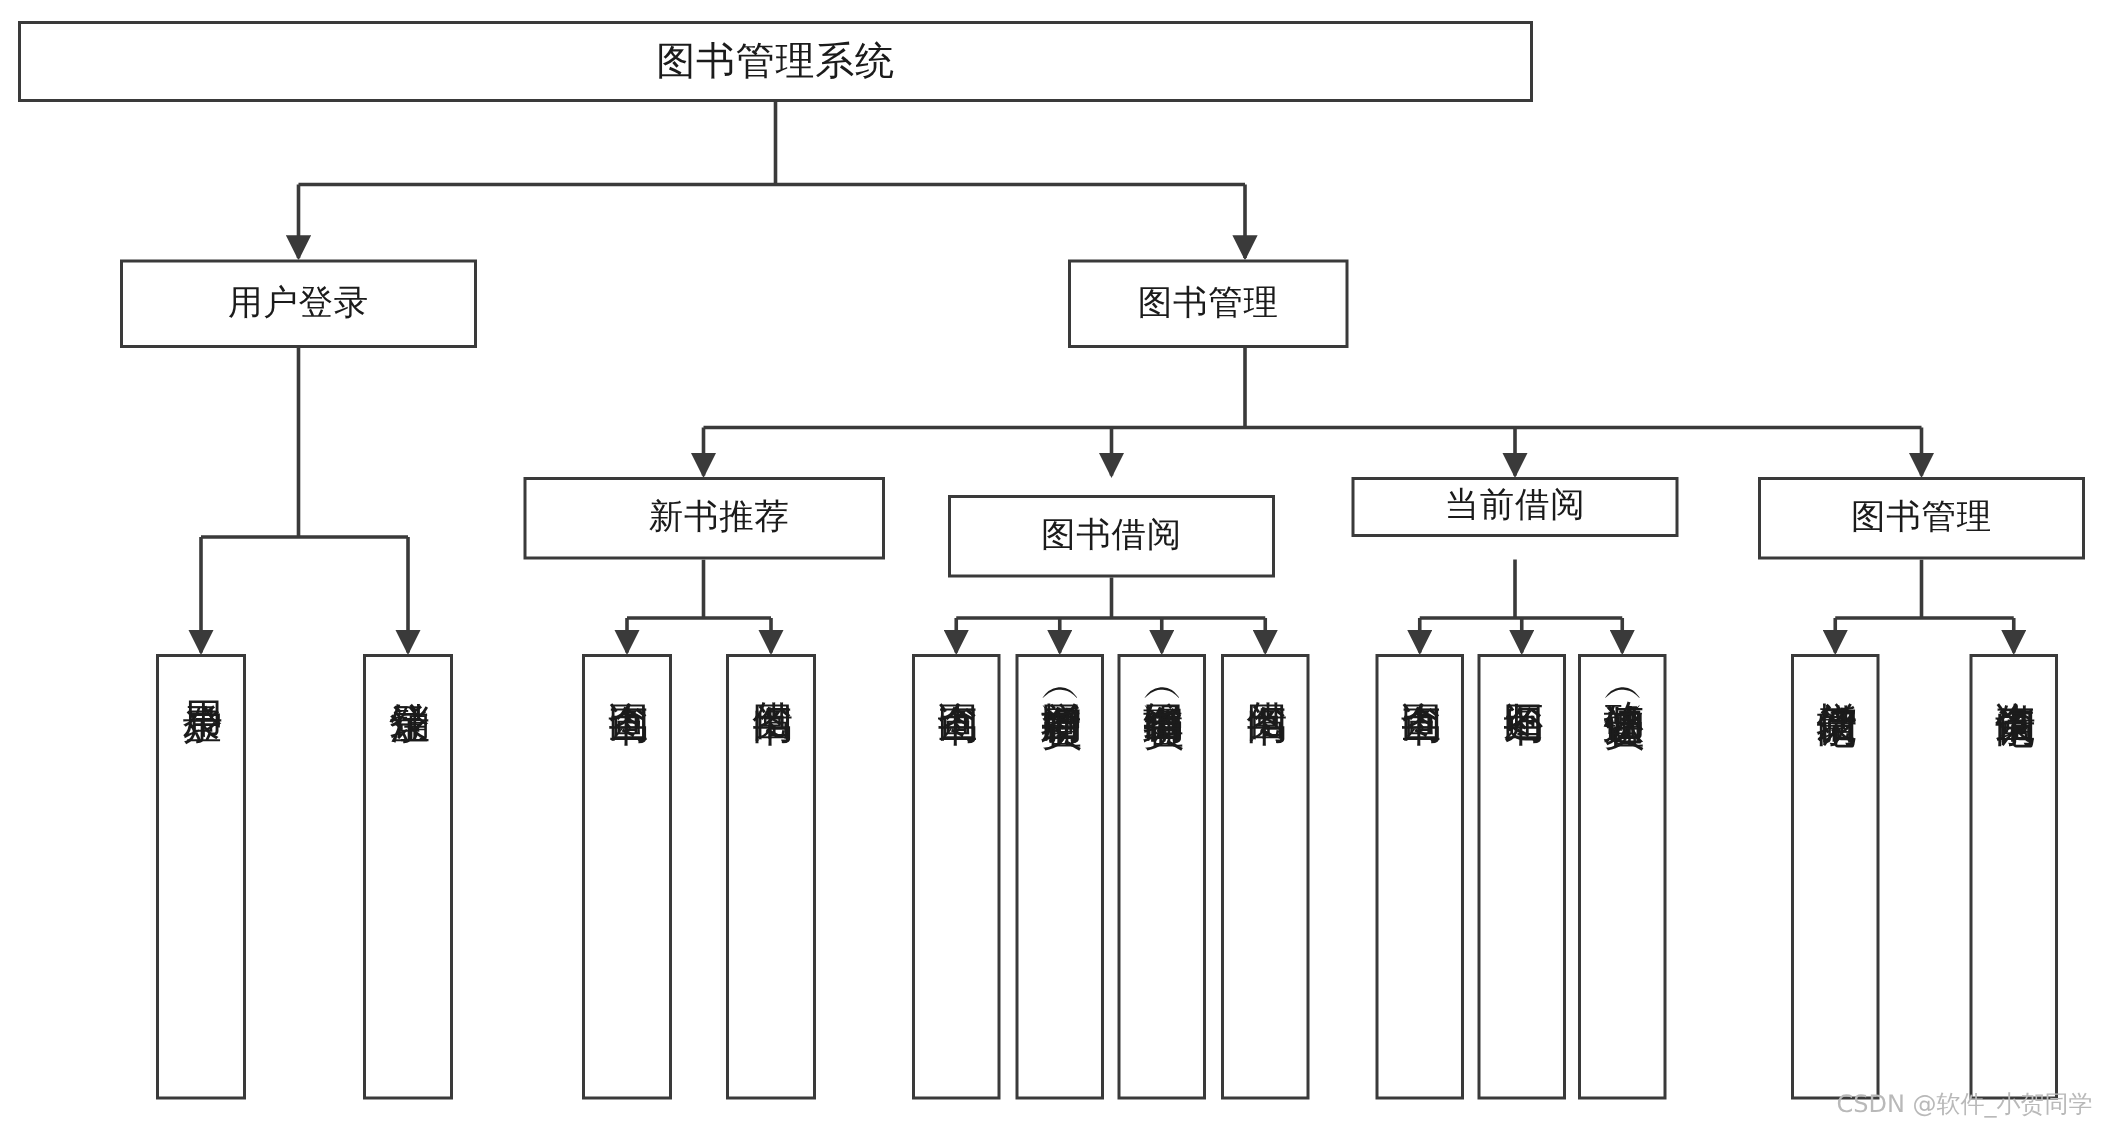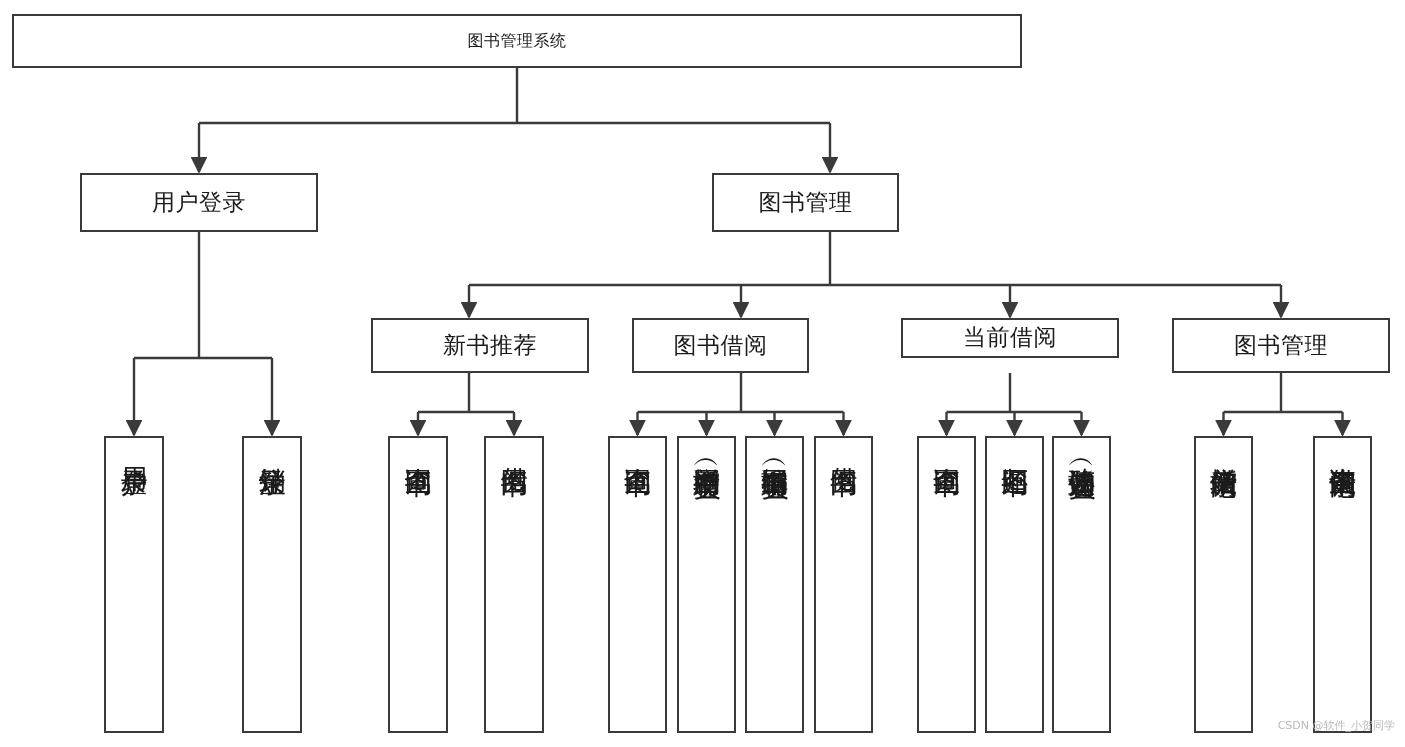--- a/index.html
+++ b/index.html
@@ -34,40 +34,40 @@
     text-align:center;
     line-height:1.18;
     letter-spacing:0.5px;
     white-space:nowrap;
   }
   
   .node.h .lbl{
     font-size:23px;
     writing-mode:horizontal-tb;
   }
-  .node.root .lbl{ font-size:16px; }
+  .node.root .lbl{ font-size:26px; }
   
   .node.v{
     align-items:flex-start;
     justify-content:center;
     padding-top:8px;
   }
   .node.v .lbl{
     writing-mode:vertical-rl;
     text-orientation:upright;
     font-size:27px;
     line-height:1.05;
     letter-spacing:1px;
     white-space:normal;
   }
   .watermark{
     position:absolute;
     right:10px;
-    bottom:14px;
-    font-size:11px;
+    bottom:0;
+    font-size:16px;
     color:#b9b9b9;
     z-index:5;
     white-space:nowrap;
     font-family:"DejaVu Sans","Liberation Sans",sans-serif;
   }
 </style>
 </head>
 <body>
 
 <div id="diagram">
@@ -116,24 +116,24 @@
   <div id="node-layer">
       <div class="node h root" style="left: 12px; top: 14px; width: 1010px; height: 54px;">
         <span class="lbl">图书管理系统</span>
       </div>
       <div class="node h" style="left: 80px; top: 173px; width: 238px; height: 59px;">
         <span class="lbl">用户登录</span>
       </div>
       <div class="node h" style="left: 712px; top: 173px; width: 187px; height: 59px;">
         <span class="lbl">图书管理</span>
       </div>
-      <div class="node h" style="left: 371px; top: 318px; width: 218px; height: 55px; padding-left: 20px;">
+      <div class="node h" style="left: 349px; top: 318px; width: 241px; height: 55px; padding-left: 20px;">
         <span class="lbl">新书推荐</span>
       </div>
-      <div class="node h" style="left: 632px; top: 318px; width: 177px; height: 55px;">
+      <div class="node h" style="left: 632px; top: 330px; width: 218px; height: 55px;">
         <span class="lbl">图书借阅</span>
       </div>
       <div class="node h" style="left: 901px; top: 318px; width: 218px; height: 40px;">
         <span class="lbl">当前借阅</span>
       </div>
       <div class="node h" style="left: 1172px; top: 318px; width: 218px; height: 55px;">
         <span class="lbl">图书管理</span>
       </div>
       <div class="node v" style="left: 104px; top: 436px; width: 60px; height: 297px;">
         <span class="lbl">用户登录</span>

